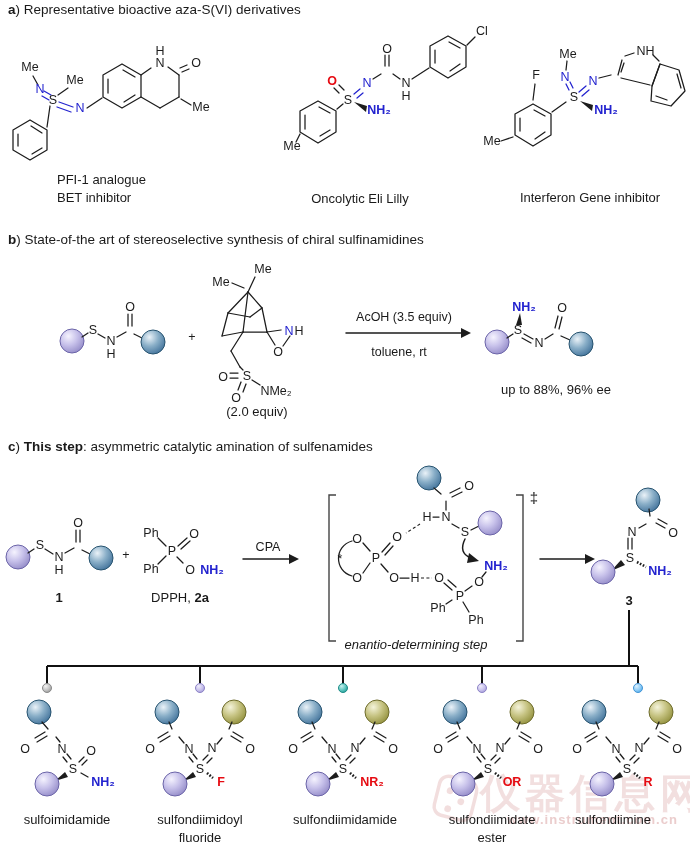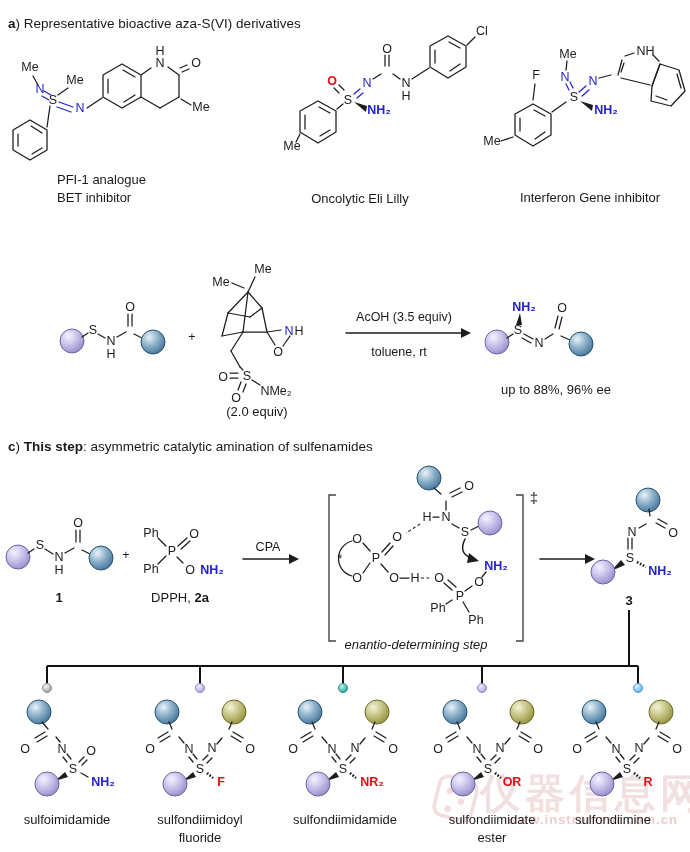--- a/index.html
+++ b/index.html
@@ -34,21 +34,22 @@
   #watermark{position:absolute;left:428px;top:770px;z-index:1;display:flex;align-items:flex-start;}
   #wm-cn{font-size:40px;font-weight:bold;letter-spacing:5px;color:rgba(232,196,196,0.55);line-height:46px;white-space:nowrap;}
   #wm-url{font-size:13px;font-weight:bold;color:rgba(232,196,196,0.85);letter-spacing:1px;margin-top:-4px;text-align:center;}
   #wm-text{display:flex;flex-direction:column;}
 </style>
 </head>
 <body>
 
 <div id="canvas">
 
-  <div class="ptitle" style="left:8px;top:16px;"><b>a</b><span>) Representative bioactive aza-S(VI) derivatives</span></div>
+  <div class="ptitle" style="left:8px;top:2px;"><b>a</b><span>) Representative bioactive aza-S(VI) derivatives</span></div>
+  <div class="ptitle" style="left:8px;top:232px;"><b>b</b><span>) State-of-the art of stereoselective synthesis of chiral sulfinamidines</span></div>
   <div class="ptitle" style="left:8px;top:439px;"><b>c</b><span>) </span><b>This step</b><span>: asymmetric catalytic amination of sulfenamides</span></div>
 
   <div id="watermark">
     <svg width="52" height="62">
       <g transform="rotate(14 26 30)" opacity="0.55">
         <rect x="8" y="8" width="38" height="40" rx="9" fill="none" stroke="rgba(232,196,196,1)" stroke-width="3.5"></rect>
         <circle cx="20" cy="22" r="3.4" fill="rgba(232,196,196,1)"></circle>
         <circle cx="33" cy="30" r="3.4" fill="rgba(232,196,196,1)"></circle>
         <circle cx="22" cy="40" r="3.4" fill="rgba(232,196,196,1)"></circle>
       </g>

